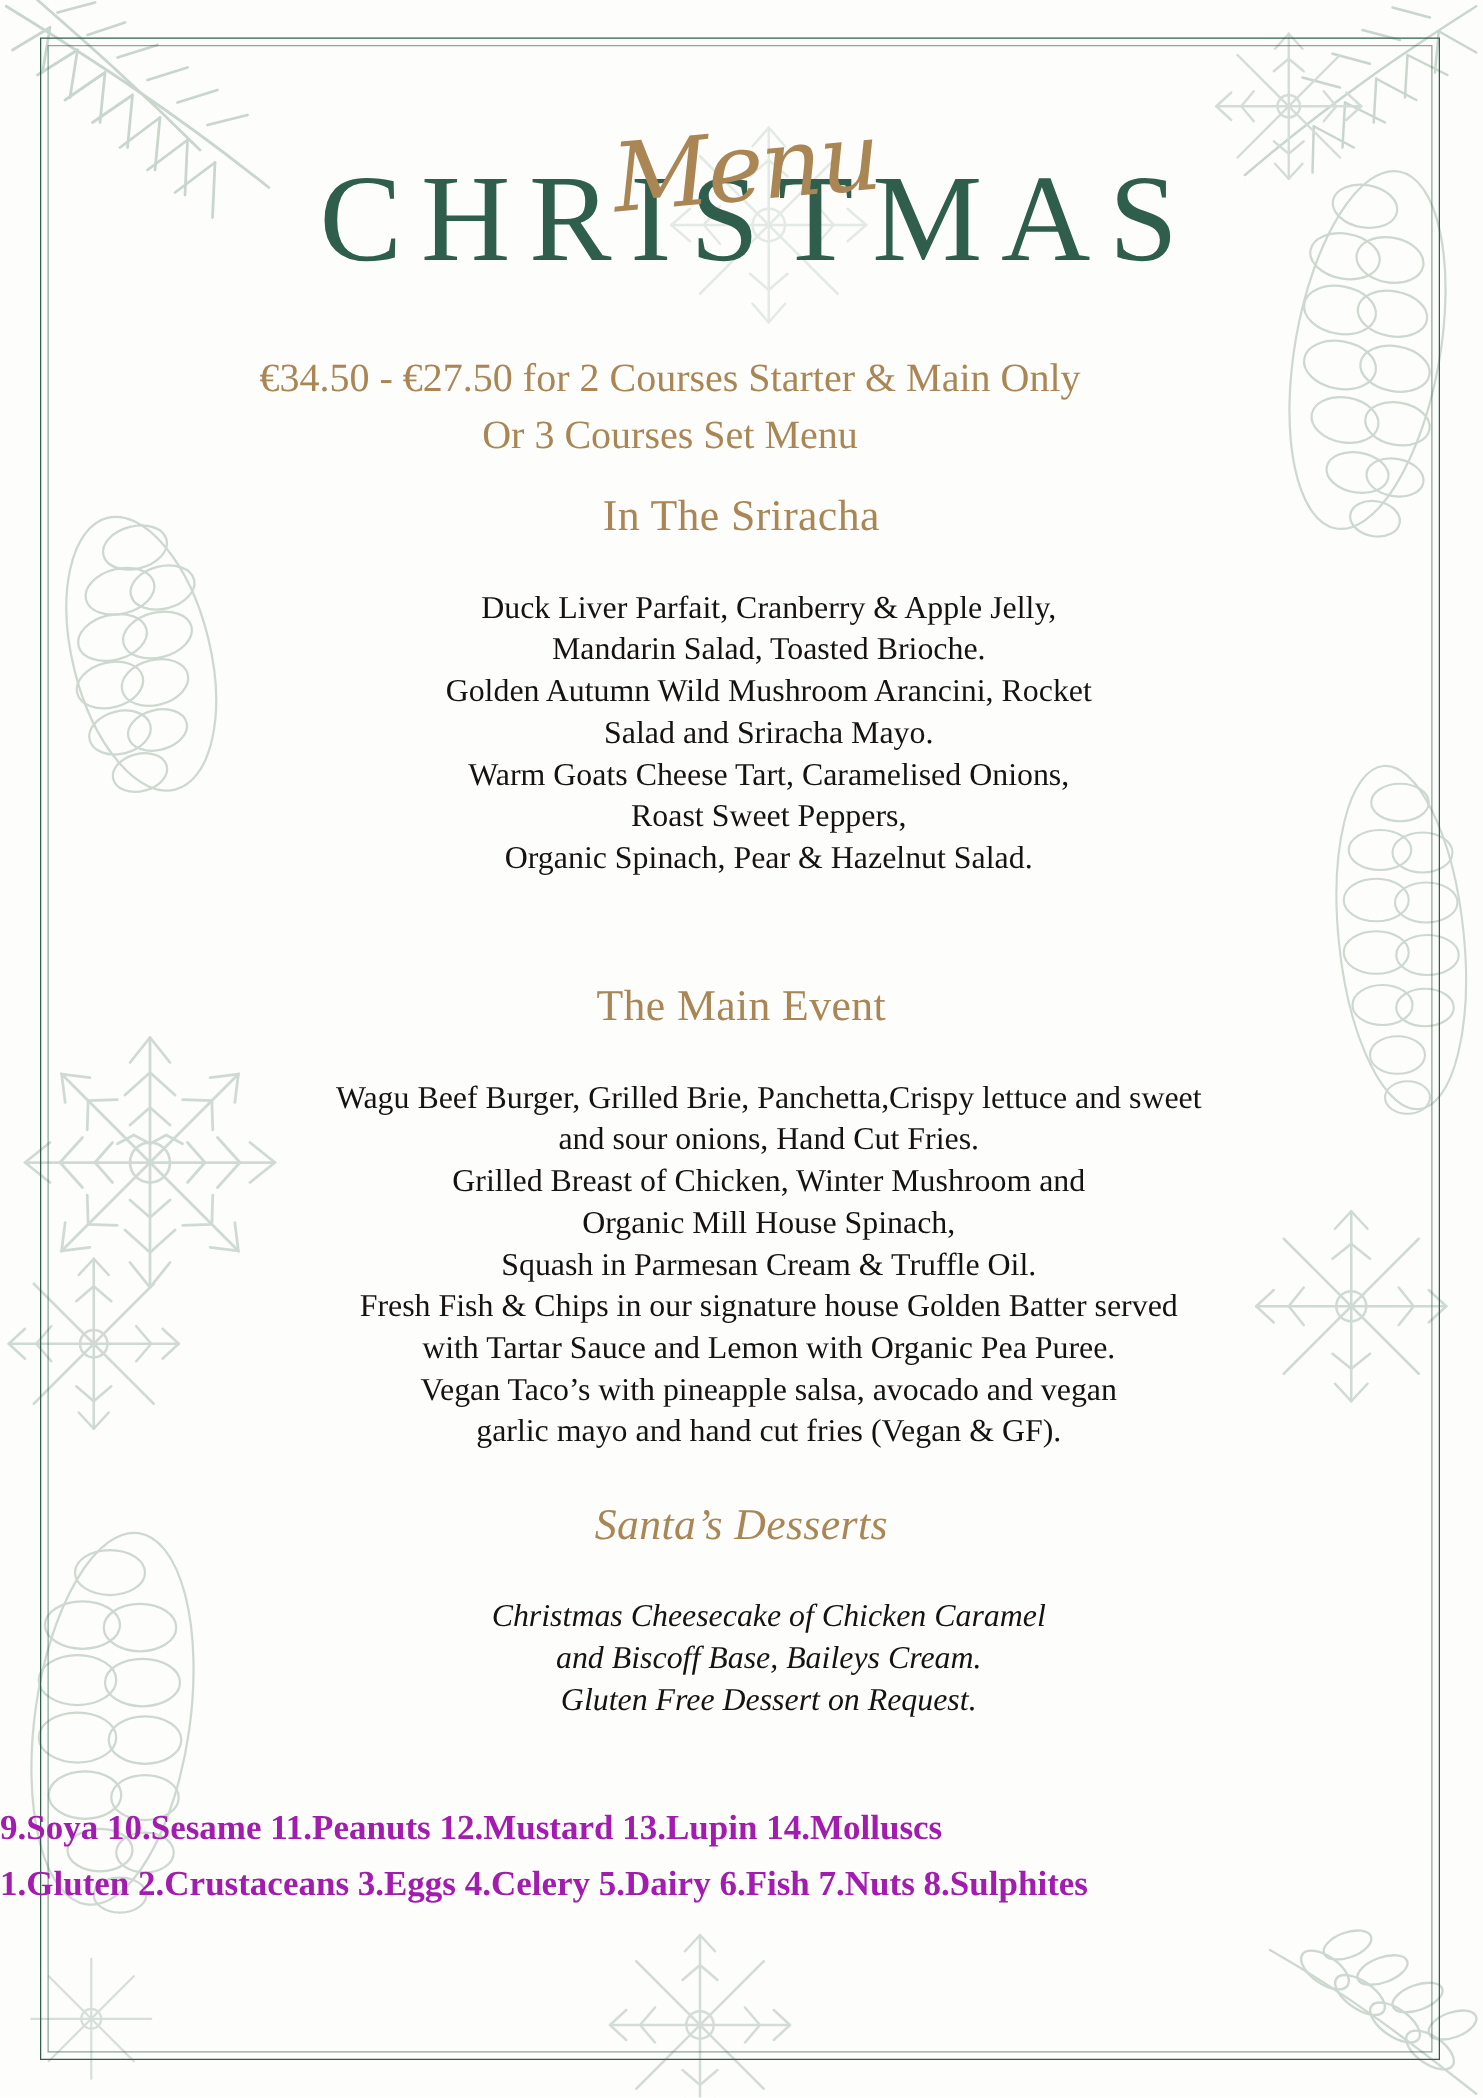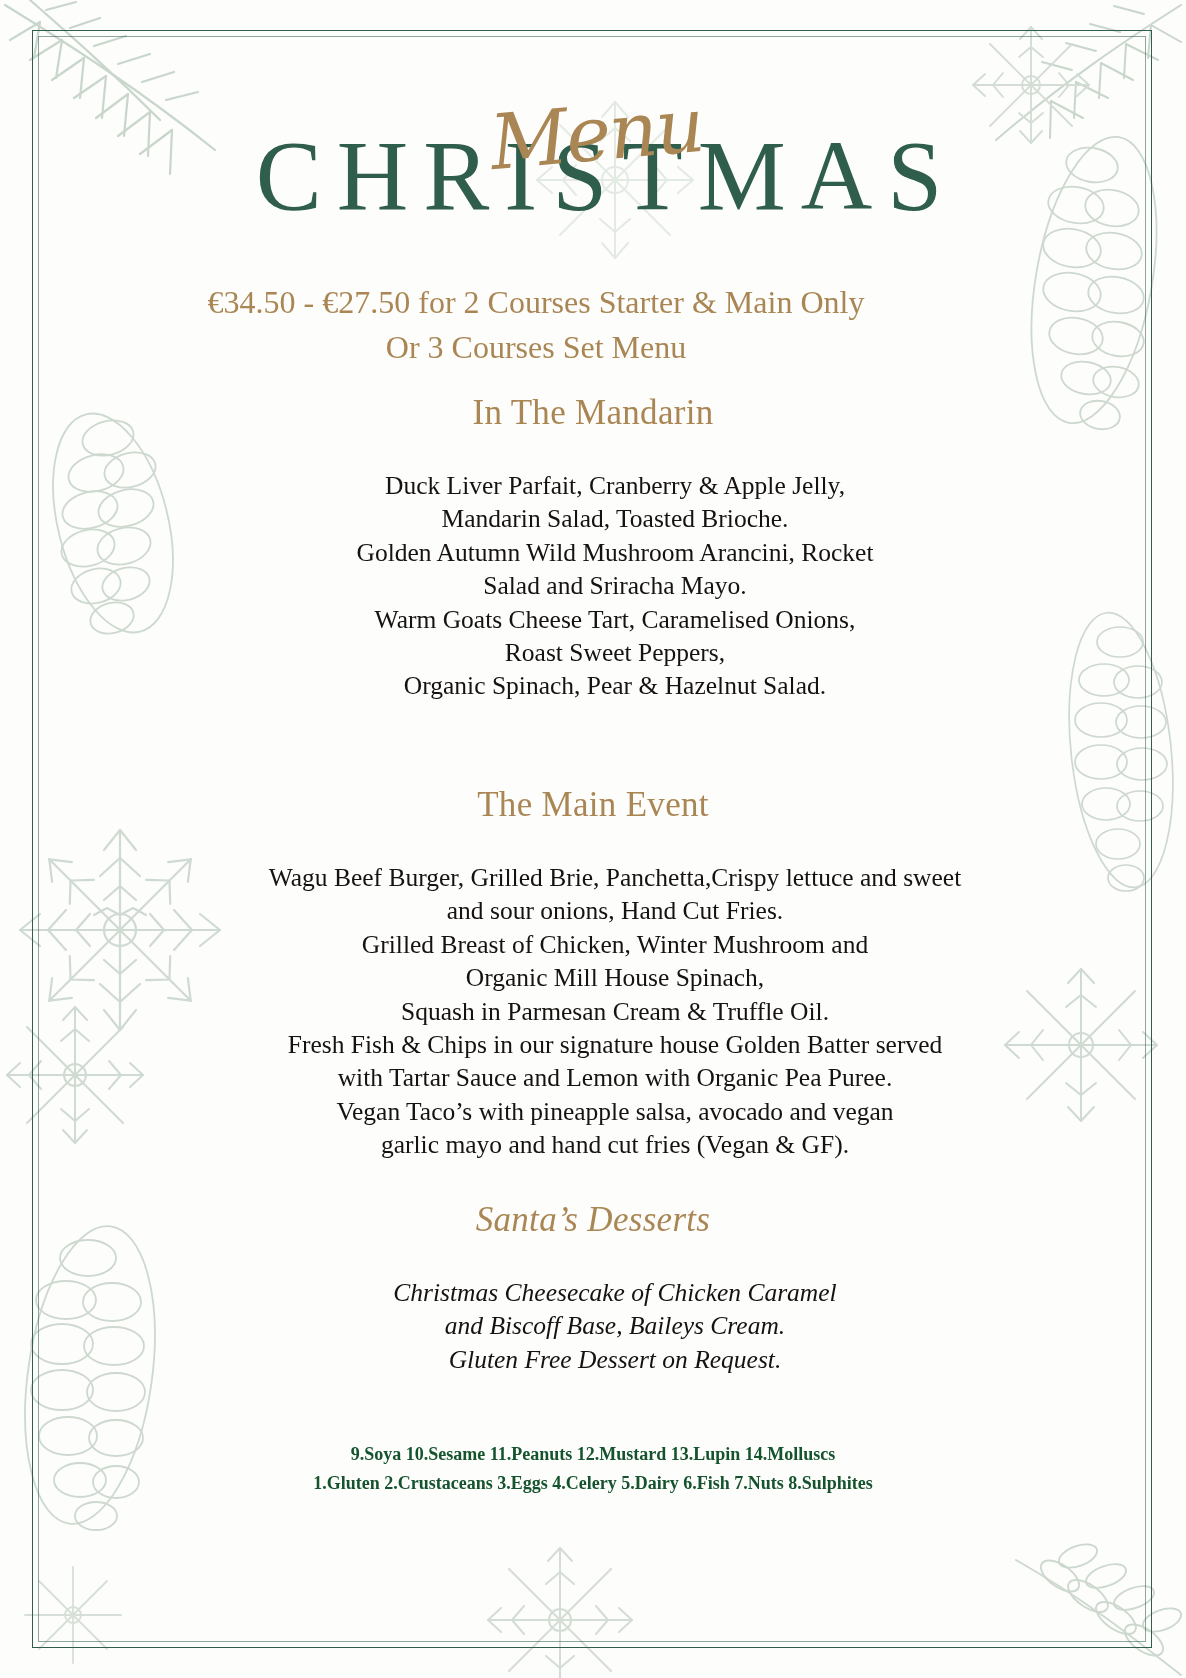--- a/index.html
+++ b/index.html
@@ -70,22 +70,22 @@
   .item .ln{display:block;}
 
   .sec-starters{position:absolute;top:393px;left:0;}
   .sec-mains{position:absolute;top:785px;left:0;}
   .sec-desserts{position:absolute;top:1200px;left:0;font-style:italic;}
 
   .items{margin-top:36px;}
   .items .item + .item{}
 
   .allergens{
-    position:absolute;top:1440px;left:0;width:1186px;text-align:center;
-    color:#14532d;font-size:18px;font-weight:700;line-height:1.62;
+    position:absolute;top:1440px;left:0;width:1186px;
+    color:#a21caf;font-size:28px;font-weight:700;line-height:1.62;
   }
   .allergens .ln{display:block;}
 </style>
 </head>
 <body>
 
 <div class="page">
 
   <div class="decor">
 
@@ -416,21 +416,21 @@
       <div class="script">Menu</div>
       <div class="bigtitle">CHRISTMAS</div>
     </div>
 
     <div class="price">
       <div>€34.50 - €27.50 for 2 Courses Starter &amp; Main Only</div>
       <div>Or 3 Courses Set Menu</div>
     </div>
 
     <div class="section sec-starters">
-      <div class="sec-head">In The Mandarin</div>
+      <div class="sec-head">In The Sriracha</div>
       <div class="items">
         <div class="item">
           <span class="ln">Duck Liver Parfait, Cranberry &amp; Apple Jelly,</span>
           <span class="ln">Mandarin Salad, Toasted Brioche.</span>
         </div>
         <div class="item">
           <span class="ln">Golden Autumn Wild Mushroom Arancini, Rocket</span>
           <span class="ln">Salad and Sriracha Mayo.</span>
         </div>
         <div class="item">

